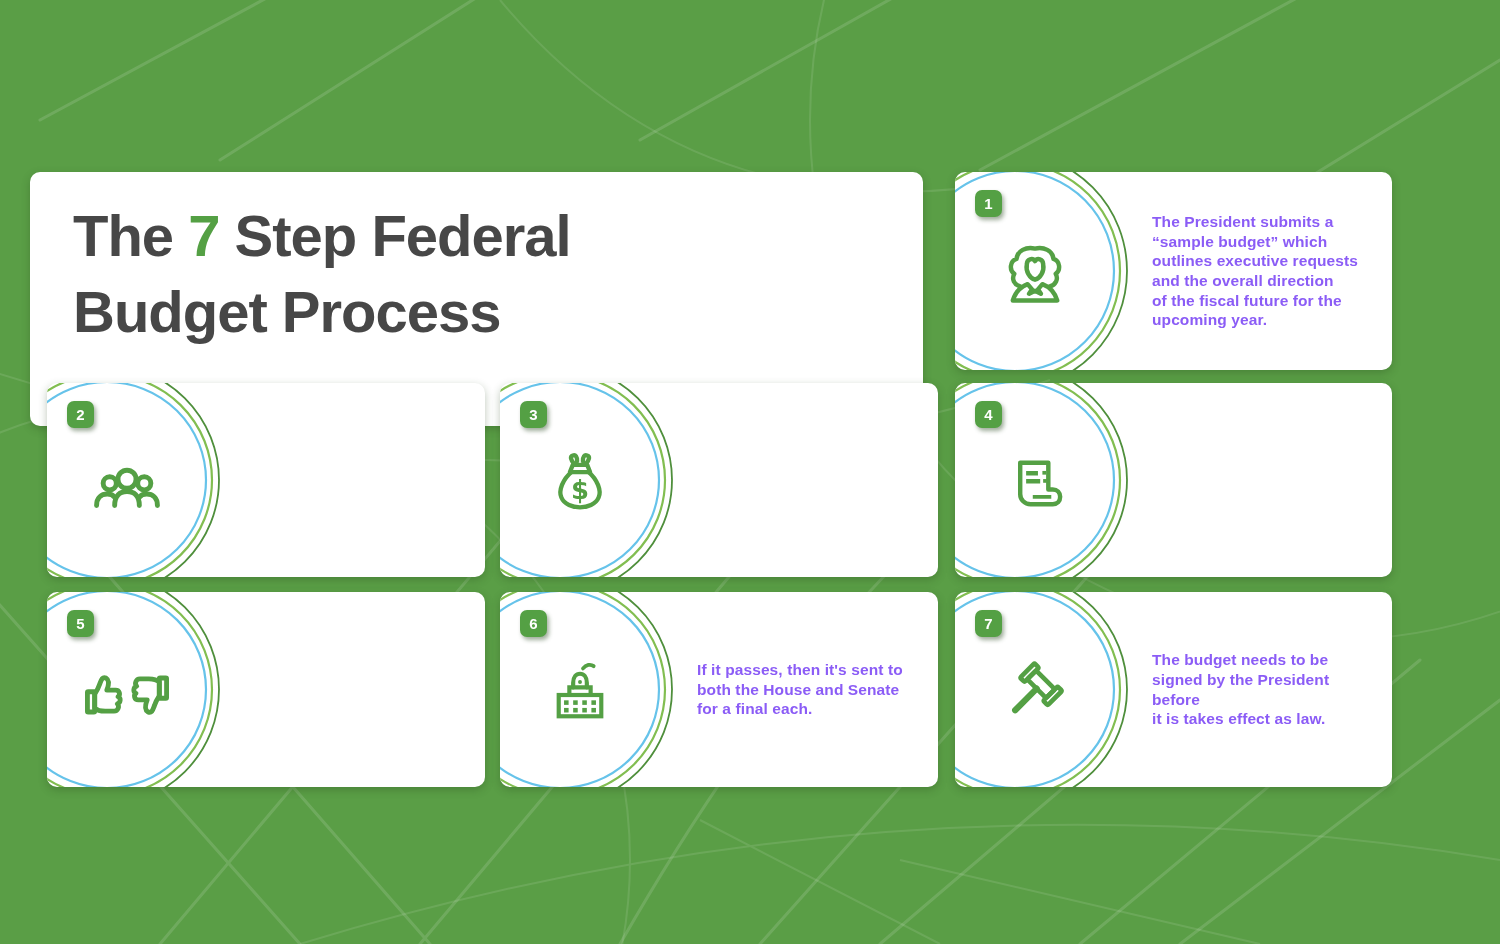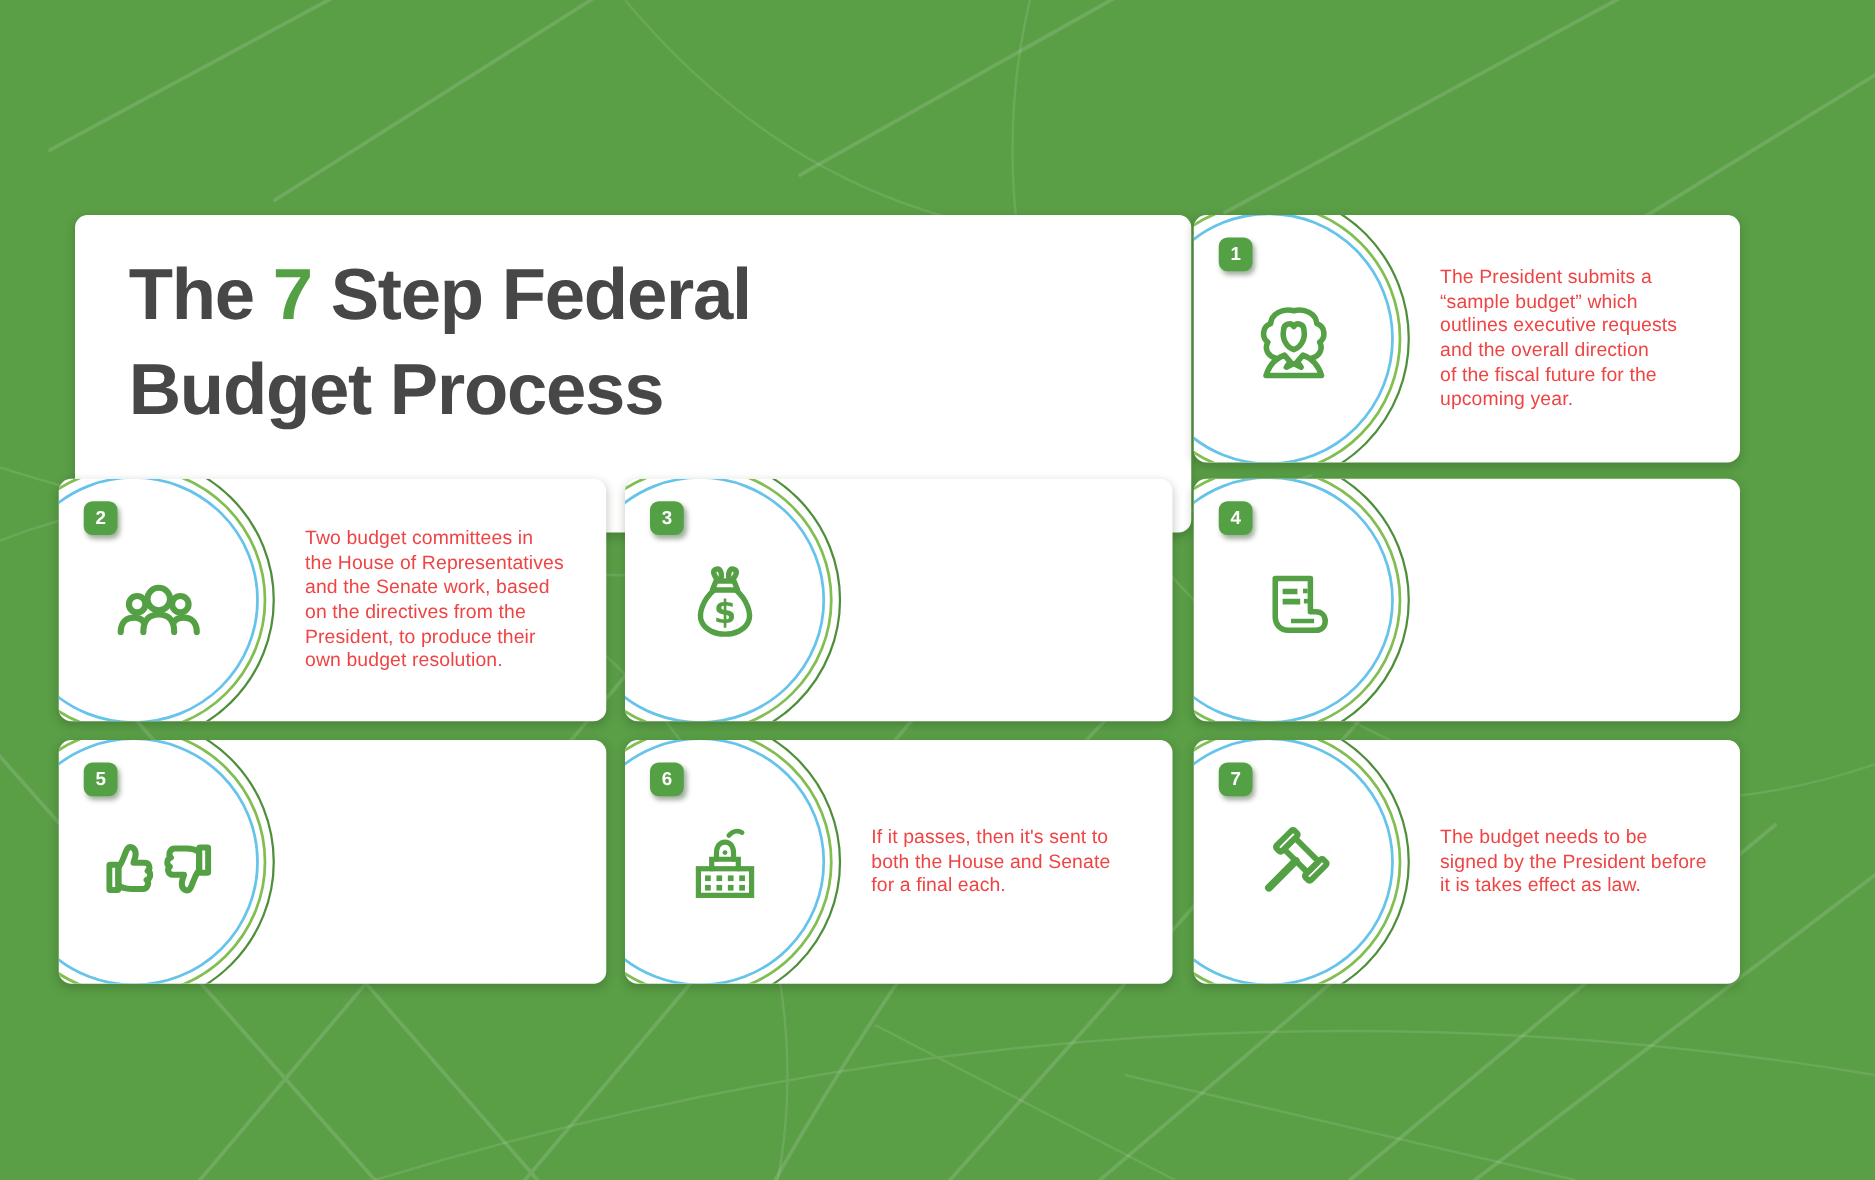--- a/index.html
+++ b/index.html
@@ -7,21 +7,21 @@
     position:relative;width:1500px;height:944px;overflow:hidden;
     background:#5A9E46;
     font-family:"Liberation Sans",sans-serif;
   }
   .bg-pattern{position:absolute;inset:0;pointer-events:none;}
   .card{
     position:absolute;background:#ffffff;border-radius:10px;
     box-shadow:0 3px 8px rgba(35,70,25,.30);
     overflow:hidden;
   }
-  .title-card{left:60px;top:172px;width:893px;height:254px;}
+  .title-card{left:30px;top:172px;width:893px;height:254px;}
   .page-title{
     margin:0;padding:26px 0 0 43px;
     font-size:58px;line-height:76px;font-weight:bold;letter-spacing:-1px;
     color:#474747;white-space:pre-line;
   }
   .page-title .accent{color:#54A044;}
   
   .c1{left:955px;top:172px;width:437px;height:198px;}
   .c2{left:47px; top:383px;width:438px;height:194px;}
   .c3{left:500px;top:383px;width:438px;height:194px;}
@@ -38,22 +38,22 @@
     box-shadow:2px 3px 4px rgba(45,75,35,.45);
   }
   .step-icon{
     position:absolute;left:38px;top:50%;transform:translateY(-50%);
     width:84px;height:84px;margin-top:5px;
     display:flex;align-items:center;justify-content:center;
   }
   .step-text{
     position:absolute;left:197px;right:18px;top:0;bottom:0;
     display:flex;align-items:center;
-    font-size:15.5px;line-height:19.6px;font-weight:normal;letter-spacing:.1px;
-    color:#ef4444;white-space:pre-line;
+    font-size:15.5px;line-height:19.6px;font-weight:bold;letter-spacing:.1px;
+    color:#8b5cf6;white-space:pre-line;
   }
 </style>
 </head>
 <body>
 
 <div class="canvas">
 
   <svg class="bg-pattern" width="1500" height="944" viewBox="0 0 1500 944" fill="none">
     <g stroke="#ffffff" stroke-width="3" opacity="0.13" stroke-linecap="round">
       <path d="M-40 560 L300 944"></path>
@@ -128,26 +128,20 @@
     <div class="step-icon">
       <svg width="84" height="74" viewBox="0 0 100 90" fill="none" stroke="#54A044" stroke-width="6" stroke-linecap="round">
         <circle cx="29" cy="43" r="8"></circle>
         <circle cx="71" cy="43" r="8"></circle>
         <circle cx="50" cy="38" r="11"></circle>
         <path d="M35 70 C35 57 42 53 50 53 C58 53 65 57 65 70"></path>
         <path d="M13 70 C13 60 19 56 26 56 C30 56 33 57 35 60"></path>
         <path d="M87 70 C87 60 81 56 74 56 C70 56 67 57 65 60"></path>
       </svg>
     </div>
-    <div class="step-text">Two budget committees in
-the House of Representatives
-and the Senate work, based
-on the directives from the
-President, to produce their
-own budget resolution.</div>
   </div>
 
   <div class="card c3">
     <svg class="arcs" viewBox="0 0 240 196" preserveAspectRatio="none">
         <use href="#arcset"></use>
       </svg>
     <div class="badge">3</div>
     <div class="step-icon">
       <svg width="72" height="80" viewBox="0 0 100 100" fill="none" stroke="#54A044" stroke-width="6" stroke-linejoin="round" stroke-linecap="round">
         <path d="M42 21 Q34 11 40 9 Q46 7 46 17"></path>

